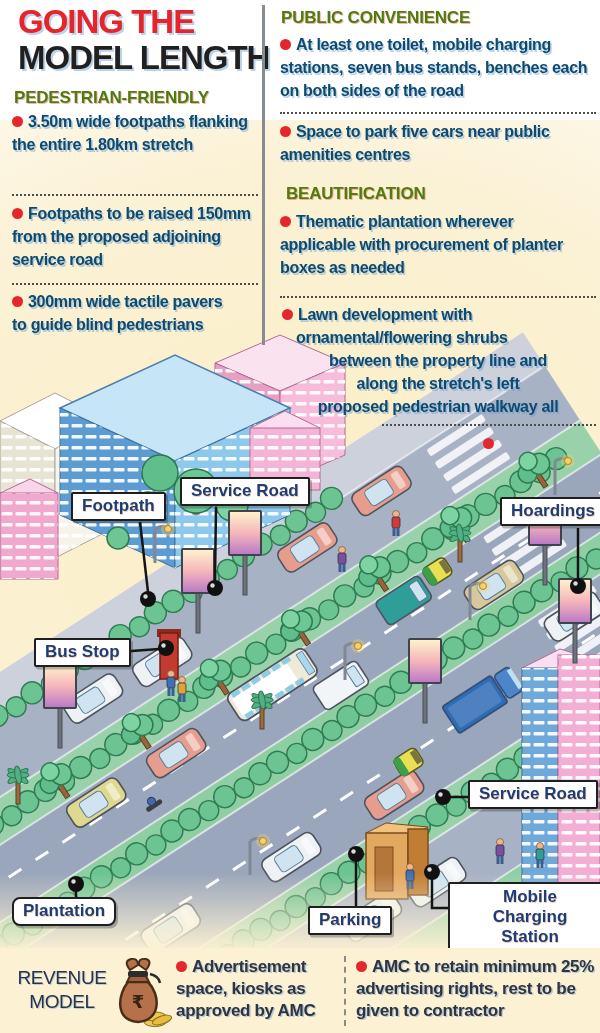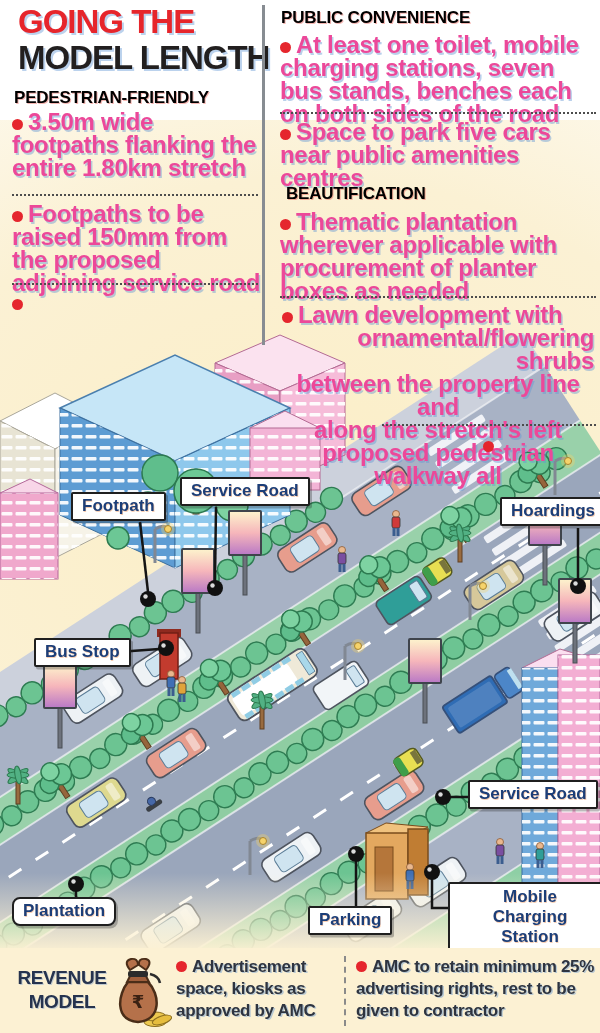--- a/index.html
+++ b/index.html
@@ -7,40 +7,40 @@
        font-family:"Liberation Sans",sans-serif;background:#ffffff;}
   .page{position:absolute;inset:0;}
   .cream-bg{position:absolute;left:0;top:120px;width:600px;height:840px;z-index:0;
     background:radial-gradient(ellipse 130% 75% at 52% 48%, #fbeec6 0%, #fbf1d4 55%, #fdf8ea 80%, rgba(253,248,234,0) 100%);}
   .revenue-band{position:absolute;left:0;top:948px;width:600px;height:85px;background:#fcf1d3;z-index:7;}
   
   .title{position:absolute;left:18px;top:4px;z-index:4;font-weight:900;font-size:33px;line-height:36px;
     letter-spacing:-1px;text-shadow:2px 2px 0 rgba(120,165,220,.5);}
   .title .t1{color:#e6252b;display:block;}
   .title .t2{color:#221f1f;display:block;}
-  .hdr{position:absolute;z-index:4;font-weight:800;font-size:17px;color:#000000;letter-spacing:-0.2px;
+  .hdr{position:absolute;z-index:4;font-weight:800;font-size:17px;color:#4d7c0f;letter-spacing:-0.2px;
     text-shadow:1px 1px 0 rgba(225,60,50,.38);}
-  .bullet{position:absolute;z-index:4;font-weight:700;font-size:24px;line-height:23px;color:#ec4899;
+  .bullet{position:absolute;z-index:4;font-weight:700;font-size:16px;line-height:23px;color:#0c4a6e;
     letter-spacing:-0.3px;text-shadow:1.5px 1.5px 0 rgba(100,150,210,.45);}
   .dot{display:inline-block;width:11px;height:11px;border-radius:50%;background:#e5262d;margin-right:5px;}
   .dash{position:absolute;z-index:4;border-top:2px dotted #4d4d4d;height:0;}
   .vdiv{position:absolute;left:262px;top:5px;width:3px;height:340px;background:#878c92;z-index:4;}
   .right{text-align:center;}
   .lawn-line{line-height:23px;}
   
   .lbl{position:absolute;background:#fff;border:2px solid #1f1f1f;border-radius:2px;
     padding:2px 9px 3px;font-weight:700;font-size:17px;line-height:20px;color:#1c3e78;
     box-shadow:2px 2.5px 0 rgba(35,35,35,.3);white-space:nowrap;z-index:6;
     text-shadow:0.6px 0.6px 0 rgba(235,130,60,.4);}
   .lbl.multi{white-space:normal;text-align:center;width:132px;padding:3px 14px;}
   .annot{position:absolute;inset:0;z-index:5;pointer-events:none;}
   .scene{position:absolute;left:0;top:333px;width:600px;height:620px;z-index:1;}
   
   .rev-label{position:absolute;left:14px;top:966px;width:96px;text-align:center;z-index:8;
-    font-weight:700;font-size:19px;line-height:24px;color:#26334e;letter-spacing:-0.4px;
+    font-weight:400;font-size:19px;line-height:24px;color:#26334e;letter-spacing:-0.4px;
     text-shadow:1px 1px 0 rgba(110,150,205,.4);}
   .rev-icon{position:absolute;left:106px;top:954px;z-index:8;}
   .rev-bullet{position:absolute;z-index:8;font-weight:700;font-size:17px;line-height:22px;color:#2e3440;
     letter-spacing:-0.3px;text-shadow:1.4px 1.4px 0 rgba(100,150,210,.45);}
   .rev-div{position:absolute;left:344px;top:956px;height:70px;width:0;border-left:2.5px dashed #8a8a8a;z-index:8;}
 </style>
 </head>
 <body>
 
 <div class="page">
@@ -56,39 +56,39 @@
   <div class="hdr" style="left:14px;top:88px;">PEDESTRIAN-FRIENDLY</div>
   <div class="bullet" style="left:12px;top:110px;width:250px;">
     <span class="dot"></span><span>3.50m wide footpaths flanking the entire 1.80km stretch</span>
   </div>
   <div class="dash" style="left:12px;top:194px;width:246px;"></div>
   <div class="bullet" style="left:12px;top:202px;width:252px;">
     <span class="dot"></span><span>Footpaths to be raised 150mm from the proposed adjoining service road</span>
   </div>
   <div class="dash" style="left:12px;top:283px;width:246px;"></div>
   <div class="bullet" style="left:12px;top:290px;width:218px;">
-    <span class="dot"></span>
+    <span class="dot"></span><span>300mm wide tactile pavers to guide blind pedestrians</span>
   </div>
 
   <div class="hdr" style="left:281px;top:8px;">PUBLIC CONVENIENCE</div>
   <div class="bullet" style="left:280px;top:33px;width:316px;">
     <span class="dot"></span><span>At least one toilet, mobile charging stations, seven bus stands, benches each on both sides of the road</span>
   </div>
   <div class="dash" style="left:280px;top:112px;width:316px;"></div>
   <div class="bullet" style="left:280px;top:120px;width:316px;">
     <span class="dot"></span><span>Space to park five cars near public amenities centres</span>
   </div>
   <div class="hdr" style="left:286px;top:184px;">BEAUTIFICATION</div>
   <div class="bullet" style="left:280px;top:210px;width:300px;">
     <span class="dot"></span><span>Thematic plantation wherever applicable with procurement of planter boxes as needed</span>
   </div>
   <div class="dash" style="left:280px;top:296px;width:316px;"></div>
   <div class="bullet" style="left:282px;top:303px;width:312px;">
     <div class="lawn-line"><span class="dot"></span><span>Lawn development with</span></div>
-    <div class="lawn-line" style="padding-left:14px;text-align:right;">ornamental/flowering shrubs</div>
+    <div class="lawn-line" style="padding-left:14px;">ornamental/flowering shrubs</div>
     <div class="lawn-line right">between the property line and</div>
     <div class="lawn-line right">along the stretch's left</div>
     <div class="lawn-line right">proposed pedestrian walkway all</div>
   </div>
   <div class="dash" style="left:382px;top:424px;width:214px;"></div>
   <div class="bullet right" style="left:388px;top:432px;width:206px;">
     <span class="dot"></span>
   </div>
 
   <svg class="scene" viewBox="0 0 600 620">

